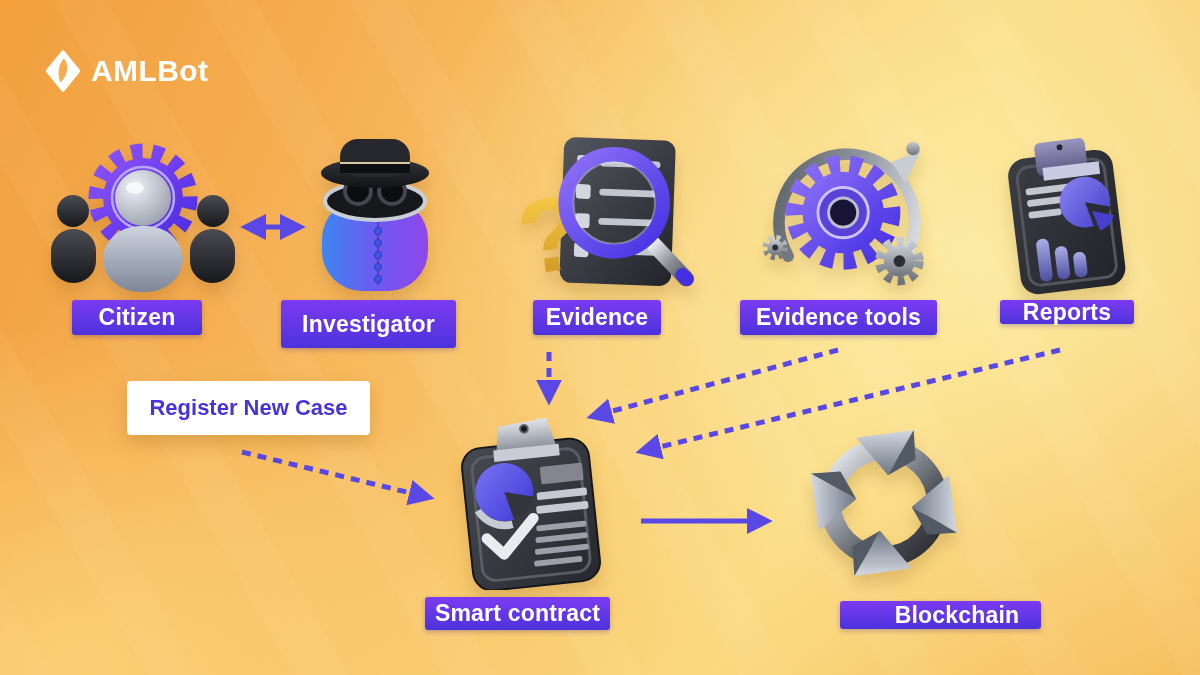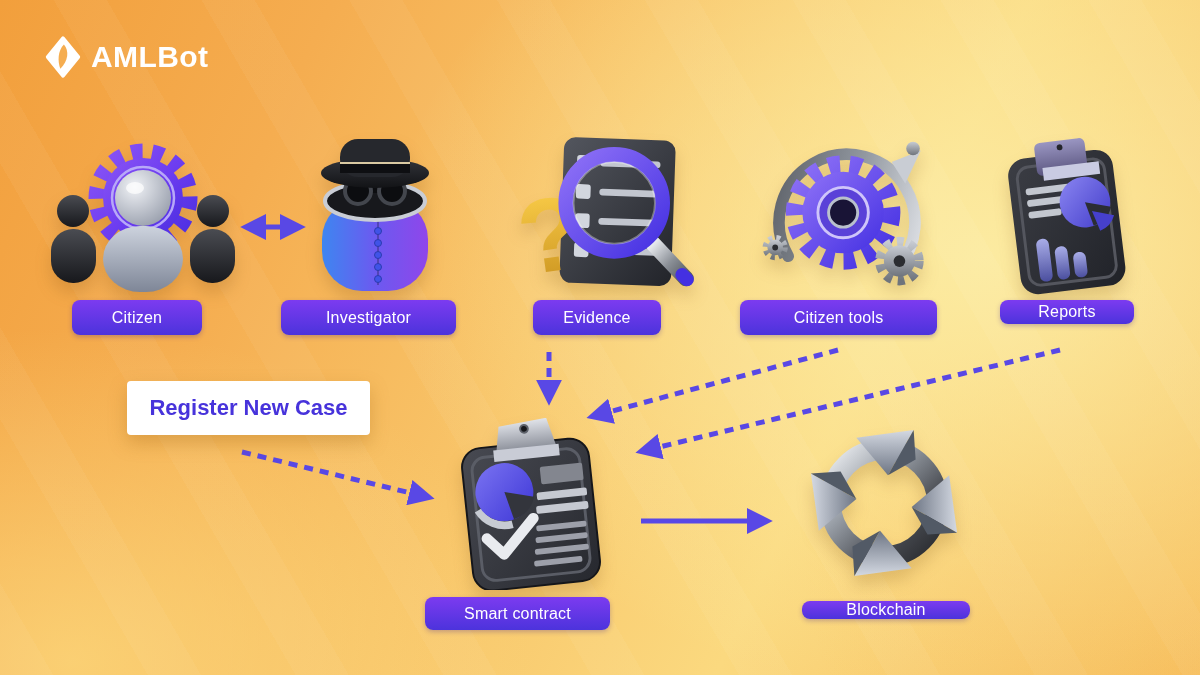--- a/index.html
+++ b/index.html
@@ -9,28 +9,28 @@
     background:
       radial-gradient(90% 120% at 82% 38%, rgba(252,236,163,.95) 0%, rgba(252,236,163,0) 55%),
       radial-gradient(70% 90% at 6% 98%, rgba(252,218,126,.75) 0%, rgba(252,218,126,0) 55%),
       radial-gradient(55% 75% at 100% 85%, rgba(248,196,98,.6) 0%, rgba(248,196,98,0) 60%),
       linear-gradient(115deg,#f29f3c 0%,#f5ad50 22%,#f8c468 45%,#fbd97f 68%,#f6bb5c 100%);
   }
   .streaks{
     position:absolute; inset:0; pointer-events:none;
     background:repeating-linear-gradient(60deg, rgba(255,255,255,.045) 0 46px, rgba(255,255,255,0) 46px 128px);
   }
-  .logo{position:absolute; left:45px; top:36px; display:flex; align-items:center; gap:10px;}
+  .logo{position:absolute; left:45px; top:50px; display:flex; align-items:center; gap:10px;}
   .logo-text{color:#fff; font-size:30px; font-weight:800; letter-spacing:.4px;}
   .icon{position:absolute; filter:drop-shadow(0 10px 8px rgba(120,70,10,.20));}
   .pill{
     position:absolute; display:flex; align-items:center; justify-content:center;
-    color:#fff; font-size:16px; font-weight:400; letter-spacing:.2px;
+    color:#fff; font-size:23px; font-weight:700; letter-spacing:.2px;
     background:linear-gradient(180deg,#7c3bf0 0%,#4c33dc 100%);
-    border-radius:8px; box-shadow:0 2px 5px rgba(60,30,140,.28);
+    border-radius:3px; box-shadow:0 2px 5px rgba(60,30,140,.28);
   }
   .register{
     position:absolute; left:127px; top:381px; width:243px; height:54px;
     display:flex; align-items:center; justify-content:center;
     background:#ffffff; color:#4733db; font-size:22px; font-weight:700;
     border:none; border-radius:4px; box-shadow:0 8px 18px rgba(170,110,25,.35);
     font-family:"Liberation Sans", sans-serif; cursor:pointer;
   }
   .arrows{position:absolute; inset:0; pointer-events:none;}
 </style>
@@ -292,21 +292,21 @@
       <line x1="248" y1="227" x2="298" y2="227" marker-start="url(#ah)" marker-end="url(#ah)"></line>
       <line x1="549" y1="352" x2="549" y2="398" stroke-dasharray="9 7" marker-end="url(#ah)"></line>
       <line x1="838" y1="350" x2="594" y2="416" stroke-dasharray="9 7" marker-end="url(#ah)"></line>
       <line x1="1060" y1="350" x2="643" y2="451" stroke-dasharray="9 7" marker-end="url(#ah)"></line>
       <line x1="242" y1="452" x2="427" y2="497" stroke-dasharray="9 7" marker-end="url(#ah)"></line>
       <line x1="641" y1="521" x2="765" y2="521" marker-end="url(#ah)"></line>
     </g>
   </svg>
 
   <div class="pill" style="left:72px;top:300px;width:130px;height:35px;">Citizen</div>
-  <div class="pill" style="left:281px;top:300px;width:175px;height:35px;">Investigator</div>
+  <div class="pill" style="left:281px;top:300px;width:175px;height:48px;">Investigator</div>
   <div class="pill" style="left:533px;top:300px;width:128px;height:35px;">Evidence</div>
-  <div class="pill" style="left:740px;top:300px;width:197px;height:35px;">Citizen tools</div>
+  <div class="pill" style="left:740px;top:300px;width:197px;height:35px;">Evidence tools</div>
   <div class="pill" style="left:1000px;top:300px;width:134px;height:24px;">Reports</div>
   <div class="pill" style="left:425px;top:597px;width:185px;height:33px;">Smart contract</div>
-  <div class="pill" style="left:802px;top:601px;width:168px;height:18px;">Blockchain</div>
+  <div class="pill" style="left:840px;top:601px;width:168px;height:28px;padding-left:33px;">Blockchain</div>
 
   <button class="register">Register New Case</button>
 </div>
 
 </body></html>

